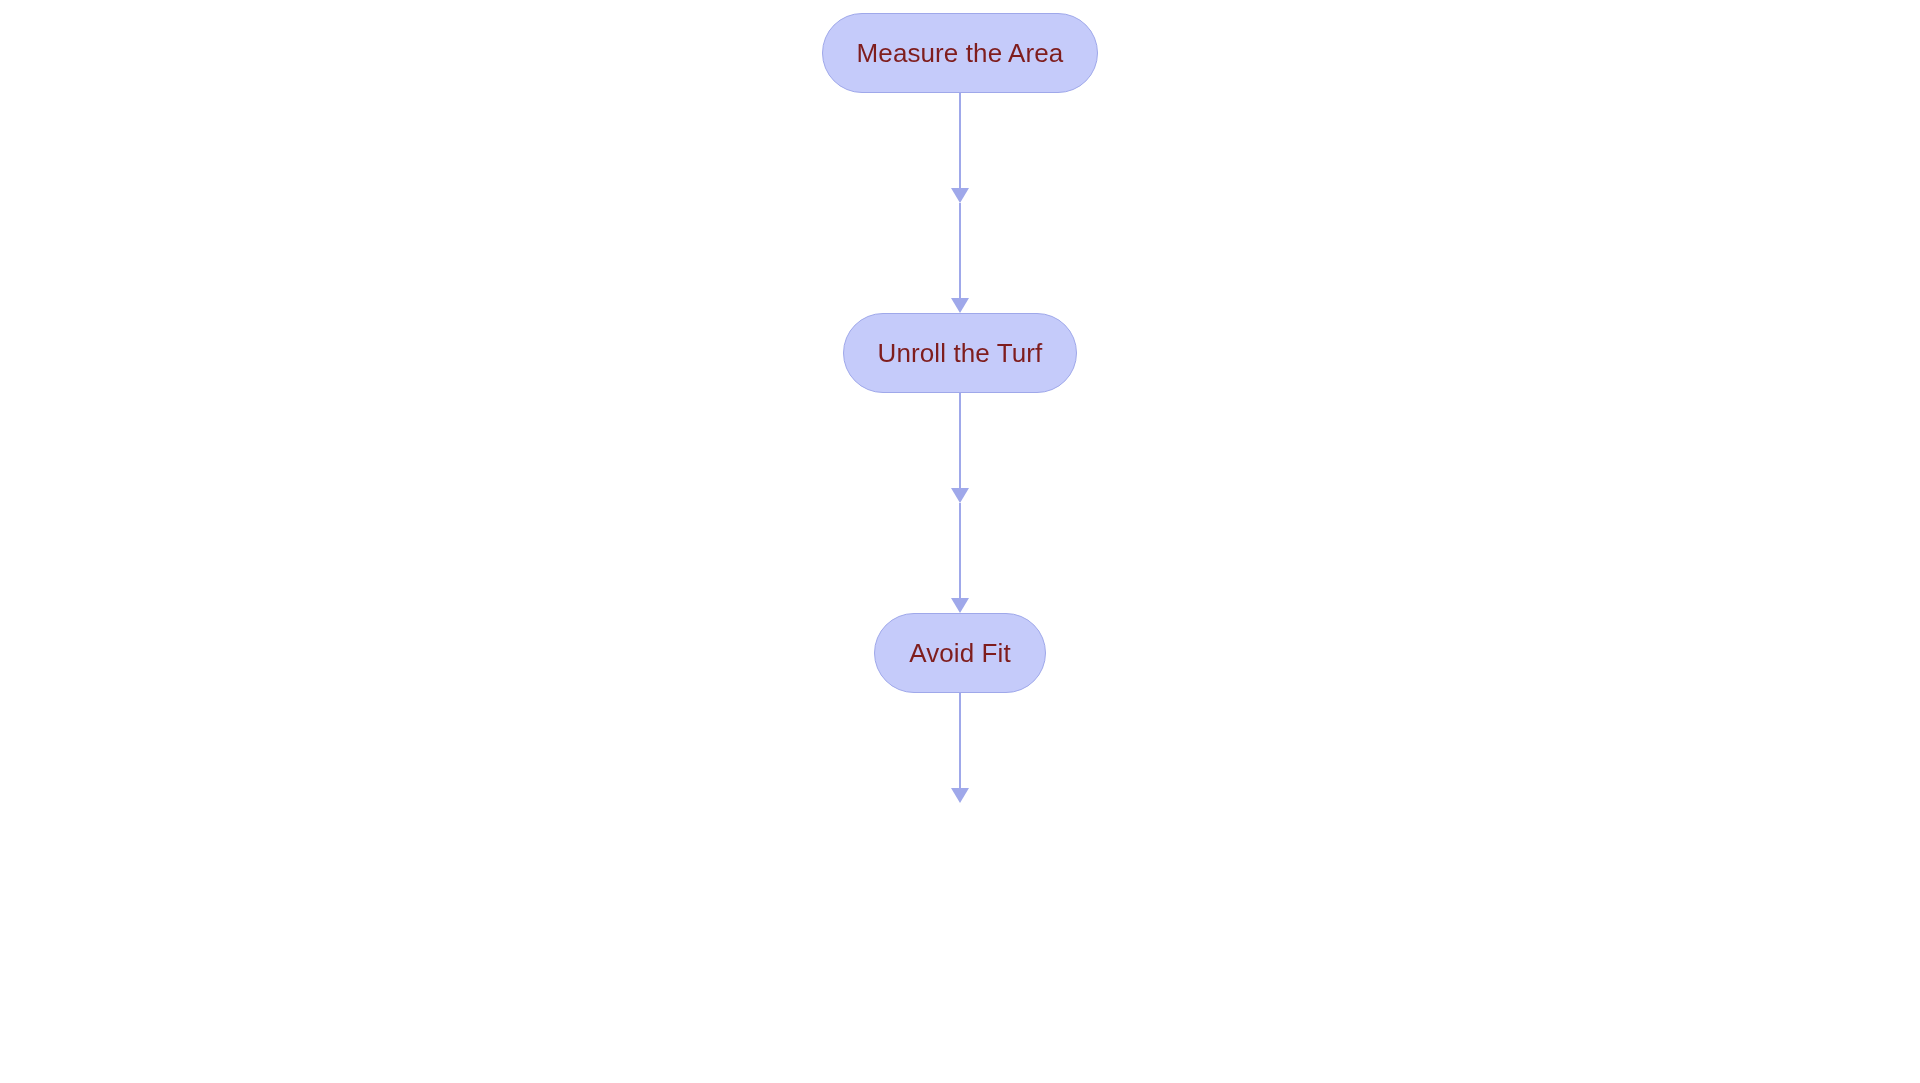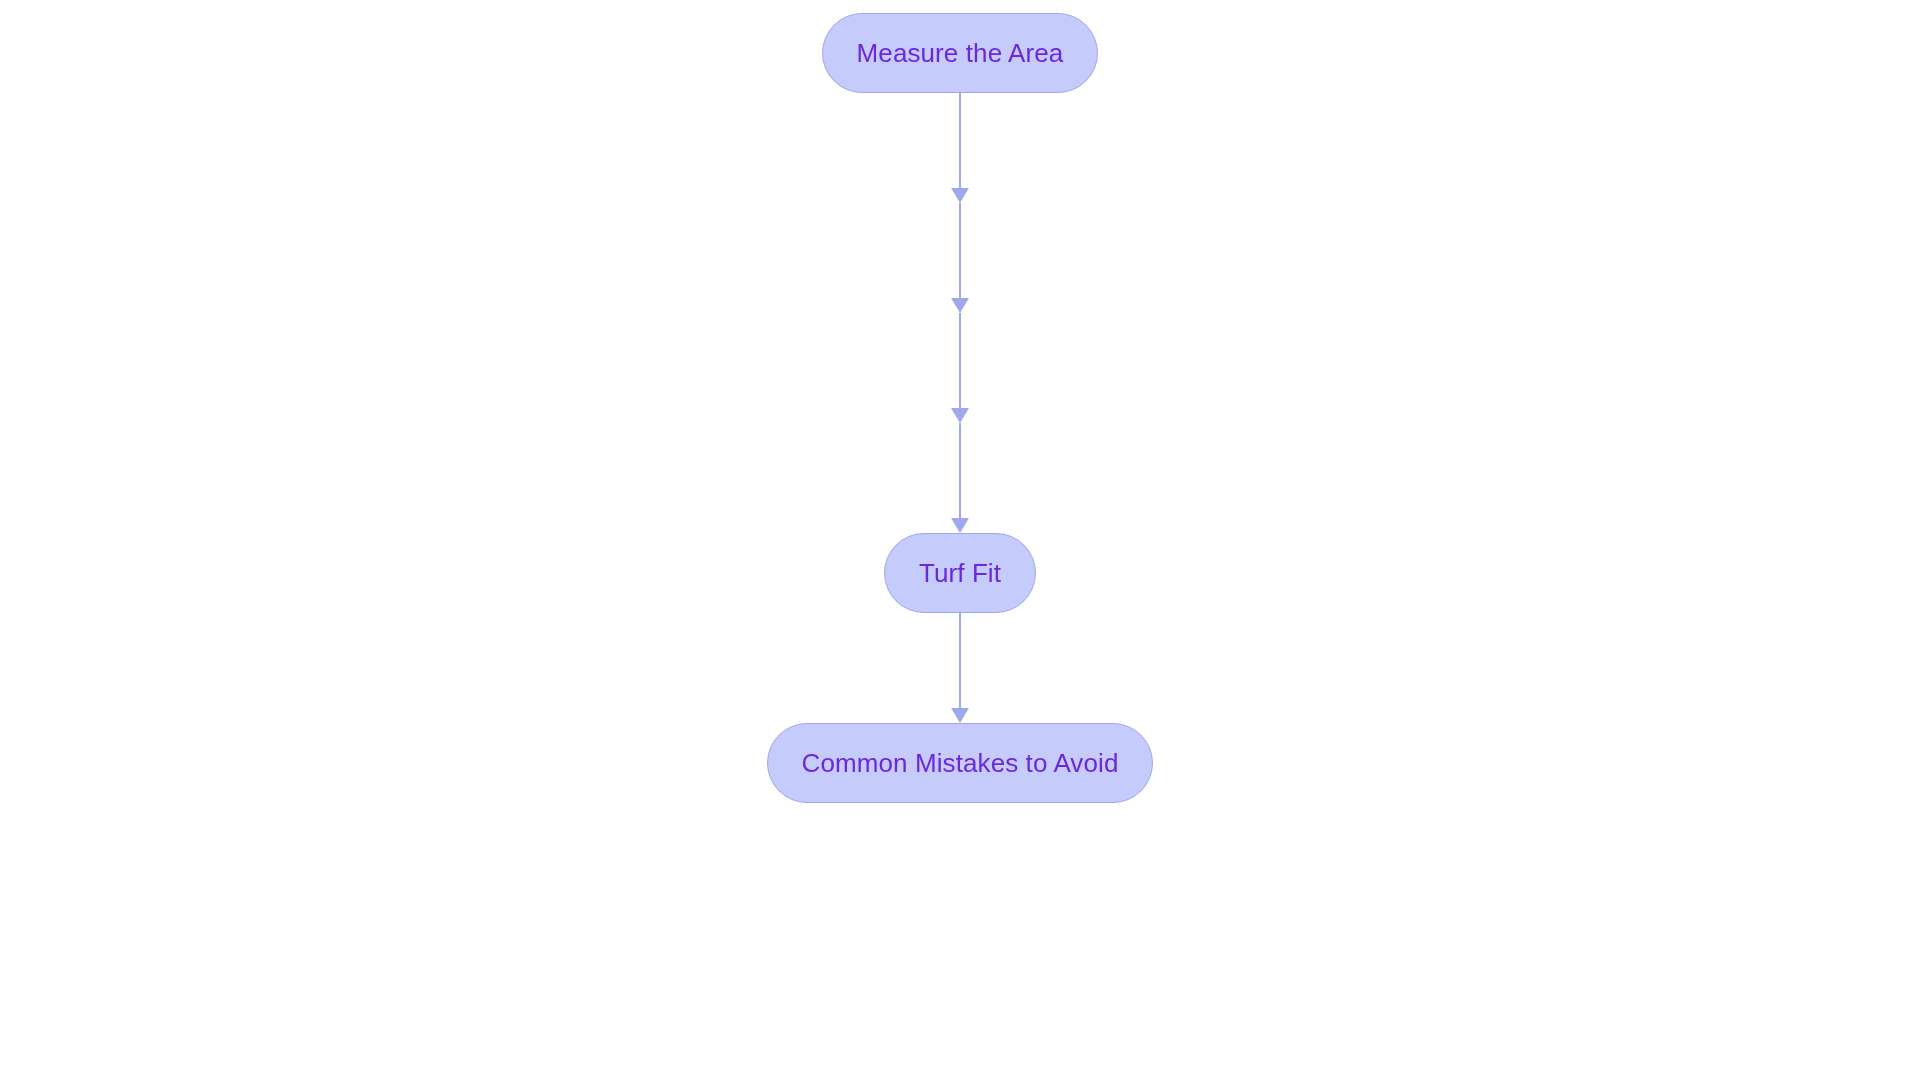--- a/index.html
+++ b/index.html
@@ -48,21 +48,21 @@
     font-size: 26px;
     font-weight: 400;
     letter-spacing: 0.1px;
     white-space: nowrap;
     padding: 0 34px;
     line-height: 1;
   }
 
   .node-label {
     display: block;
-    color: #6d28d9;
+    color: #7f1d1d;
   }
 
   
   .connector {
     position: relative;
     width: 20px;
     height: 110px;
     flex: none;
   }
   .connector .conn-line {
@@ -108,39 +108,39 @@
       <div class="conn-line"></div>
       <div class="conn-head"></div>
     </div>
 
 
     <div class="connector">
       <div class="conn-line"></div>
       <div class="conn-head"></div>
     </div>
 
+    <div class="node">
+      <span class="node-label">Unroll the Turf</span>
+    </div>
 
     <div class="connector">
       <div class="conn-line"></div>
       <div class="conn-head"></div>
     </div>
 
 
     <div class="connector">
       <div class="conn-line"></div>
       <div class="conn-head"></div>
     </div>
 
     <div class="node">
-      <span class="node-label">Turf Fit</span>
+      <span class="node-label">Avoid Fit</span>
     </div>
 
     <div class="connector">
       <div class="conn-line"></div>
       <div class="conn-head"></div>
     </div>
 
-    <div class="node">
-      <span class="node-label">Common Mistakes to Avoid</span>
-    </div>
 
   </div>
 </div>
 
 </body></html>

